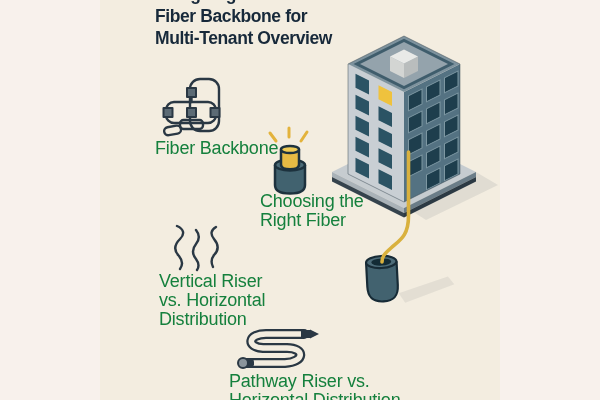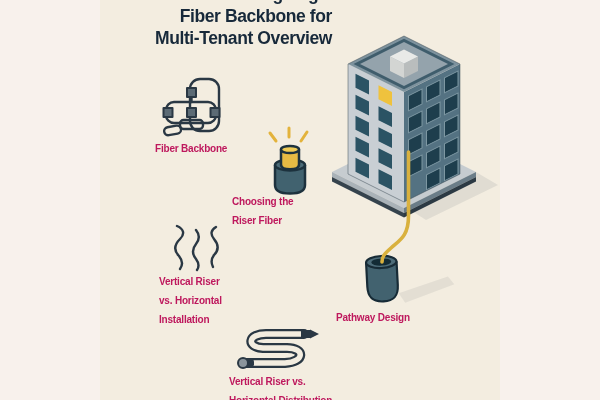--- a/index.html
+++ b/index.html
@@ -16,39 +16,39 @@
     width:400px;height:400px;
     background:#f3ede0;
   }
   svg.art{
     position:absolute;left:0;top:0;
     width:600px;height:400px;
     pointer-events:none;
   }
   .label{
     position:absolute;
-    font-weight:700;
-    color:#be185d;
-    font-size:10px;
+    font-weight:400;
+    color:#15803d;
+    font-size:18px;
     line-height:19px;
     letter-spacing:-0.2px;
     white-space:nowrap;
   }
   .label span{display:block;}
   .title{
     position:absolute;
     left:155px;top:-17px;
     font-weight:700;
     color:#17293a;
     font-size:17.5px;
     line-height:22px;
     letter-spacing:-0.4px;
     white-space:nowrap;
   }
-  .title span{display:block;text-align:right;}
+  .title span{display:block;}
 </style>
 </head>
 <body>
 
 <div class="stage">
   <div class="panel"></div>
 
   <svg class="art" viewBox="0 0 600 400">
 
     <g>
@@ -162,32 +162,31 @@
   <div class="title">
     <span>Designing a</span>
     <span>Fiber Backbone for</span>
     <span>Multi-Tenant Overview</span>
   </div>
 
   <div class="label" style="left:155px;top:139px">
     <span>Fiber Backbone</span>
   </div>
 
-  <div class="label" style="left:232px;top:192px">
+  <div class="label" style="left:260px;top:192px">
     <span>Choosing the</span>
-    <span>Riser Fiber</span>
+    <span>Right Fiber</span>
   </div>
 
   <div class="label" style="left:159px;top:272px">
     <span>Vertical Riser</span>
     <span>vs. Horizontal</span>
-    <span>Installation</span>
+    <span>Distribution</span>
   </div>
 
   <div class="label" style="left:336px;top:308px">
-    <span>Pathway Design</span>
   </div>
 
   <div class="label" style="left:229px;top:372px">
-    <span>Vertical Riser vs.</span>
+    <span>Pathway Riser vs.</span>
     <span>Horizontal Distribution</span>
   </div>
 </div>
 
 </body></html>

